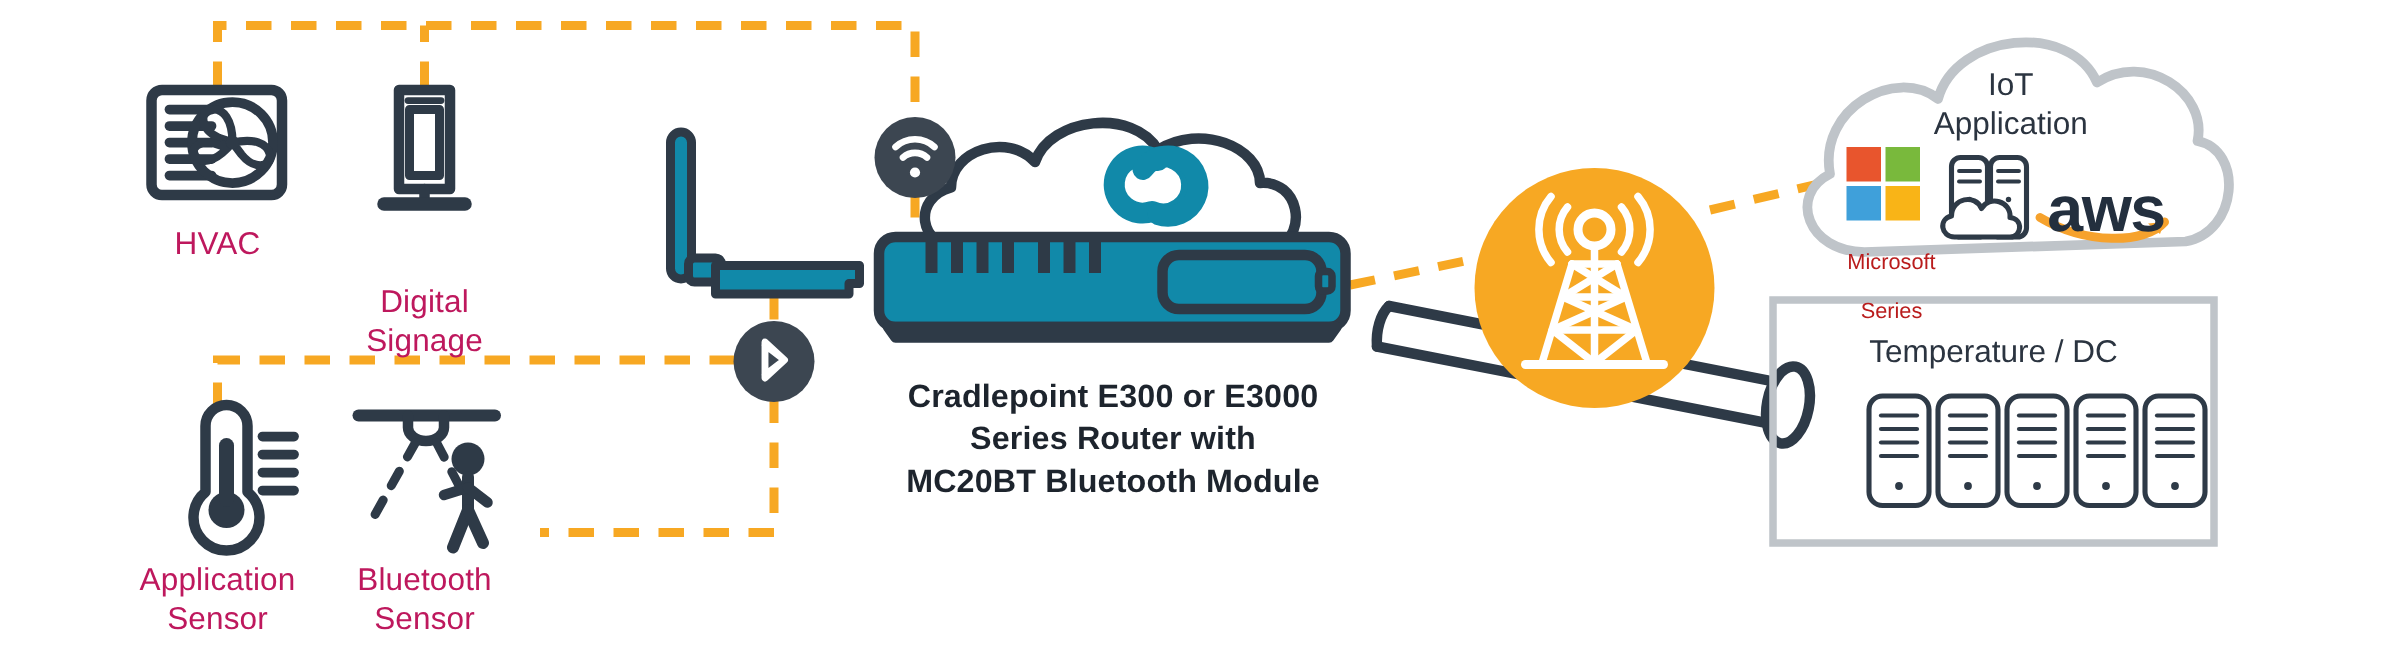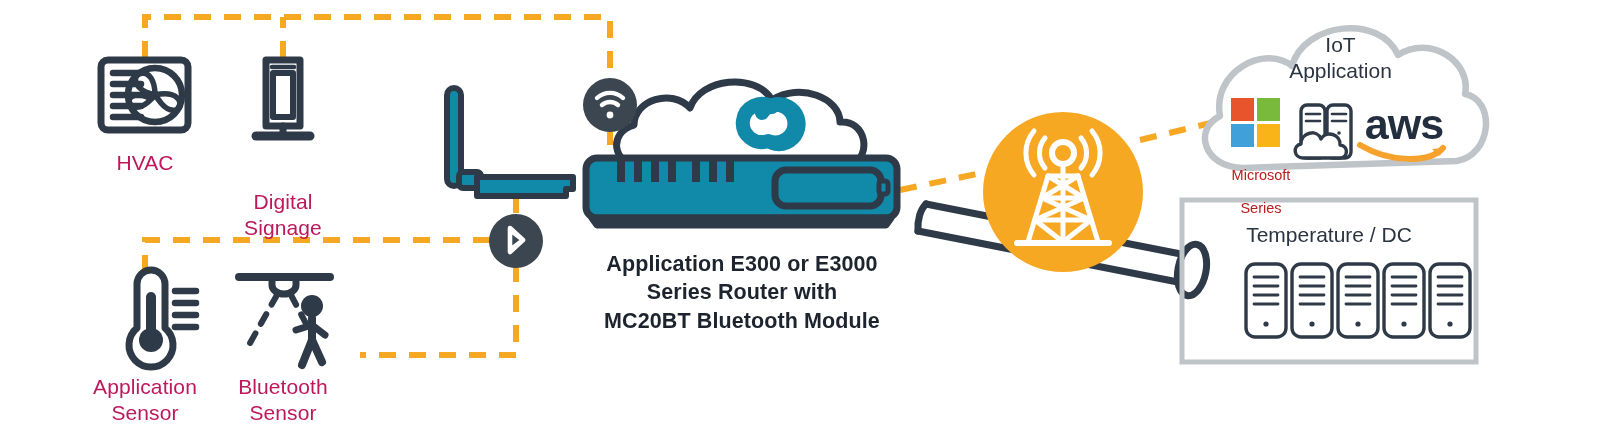--- a/index.html
+++ b/index.html
@@ -342,29 +342,29 @@
 
   <div class="lbl lbl-device" style="left:213px; top:150px; width:140px;margin-top:39px;">Digital
 Signage</div>
 
   <div class="lbl lbl-device" style="left:70px; top:374px; width:150px;">Application
 Sensor</div>
 
   <div class="lbl lbl-device" style="left:208px; top:374px; width:150px;">Bluetooth
 Sensor</div>
 
-  <div class="lbl lbl-router" style="left:592px; top:250px; width:300px;">Application E300 or E3000
+  <div class="lbl lbl-router" style="left:592px; top:250px; width:300px;">Cradlepoint E300 or E3000
 Series Router with
 MC20BT Bluetooth Module</div>
 
-  <div class="lbl lbl-cloud" style="left:1253px; top:32px; width:175px;">IoT
+  <div class="lbl lbl-cloud" style="left:1253px; top:44px; width:175px;">IoT
 Application</div>
 
   <div class="lbl" style="left:1216px; top:150px; width:90px; font-size:14.5px; font-weight:400; color:#b91c1c; line-height:1.16;">
     <span>Microsoft</span><br>
     <span>Series</span>
   </div>
 
-  <div class="lbl" style="left:1354px; top:103px; width:100px; font-size:43px; font-weight:700; color:#232F3E; letter-spacing:-1px; line-height:1;">aws</div>
+  <div class="lbl" style="left:1354px; top:119px; width:100px; font-size:43px; font-weight:700; color:#232F3E; letter-spacing:-1px; line-height:1;">aws</div>
 
   <div class="lbl lbl-hq" style="left:1199px; top:222px; width:260px;">Temperature / DC</div>
 
 </div>
 
 </body></html>

